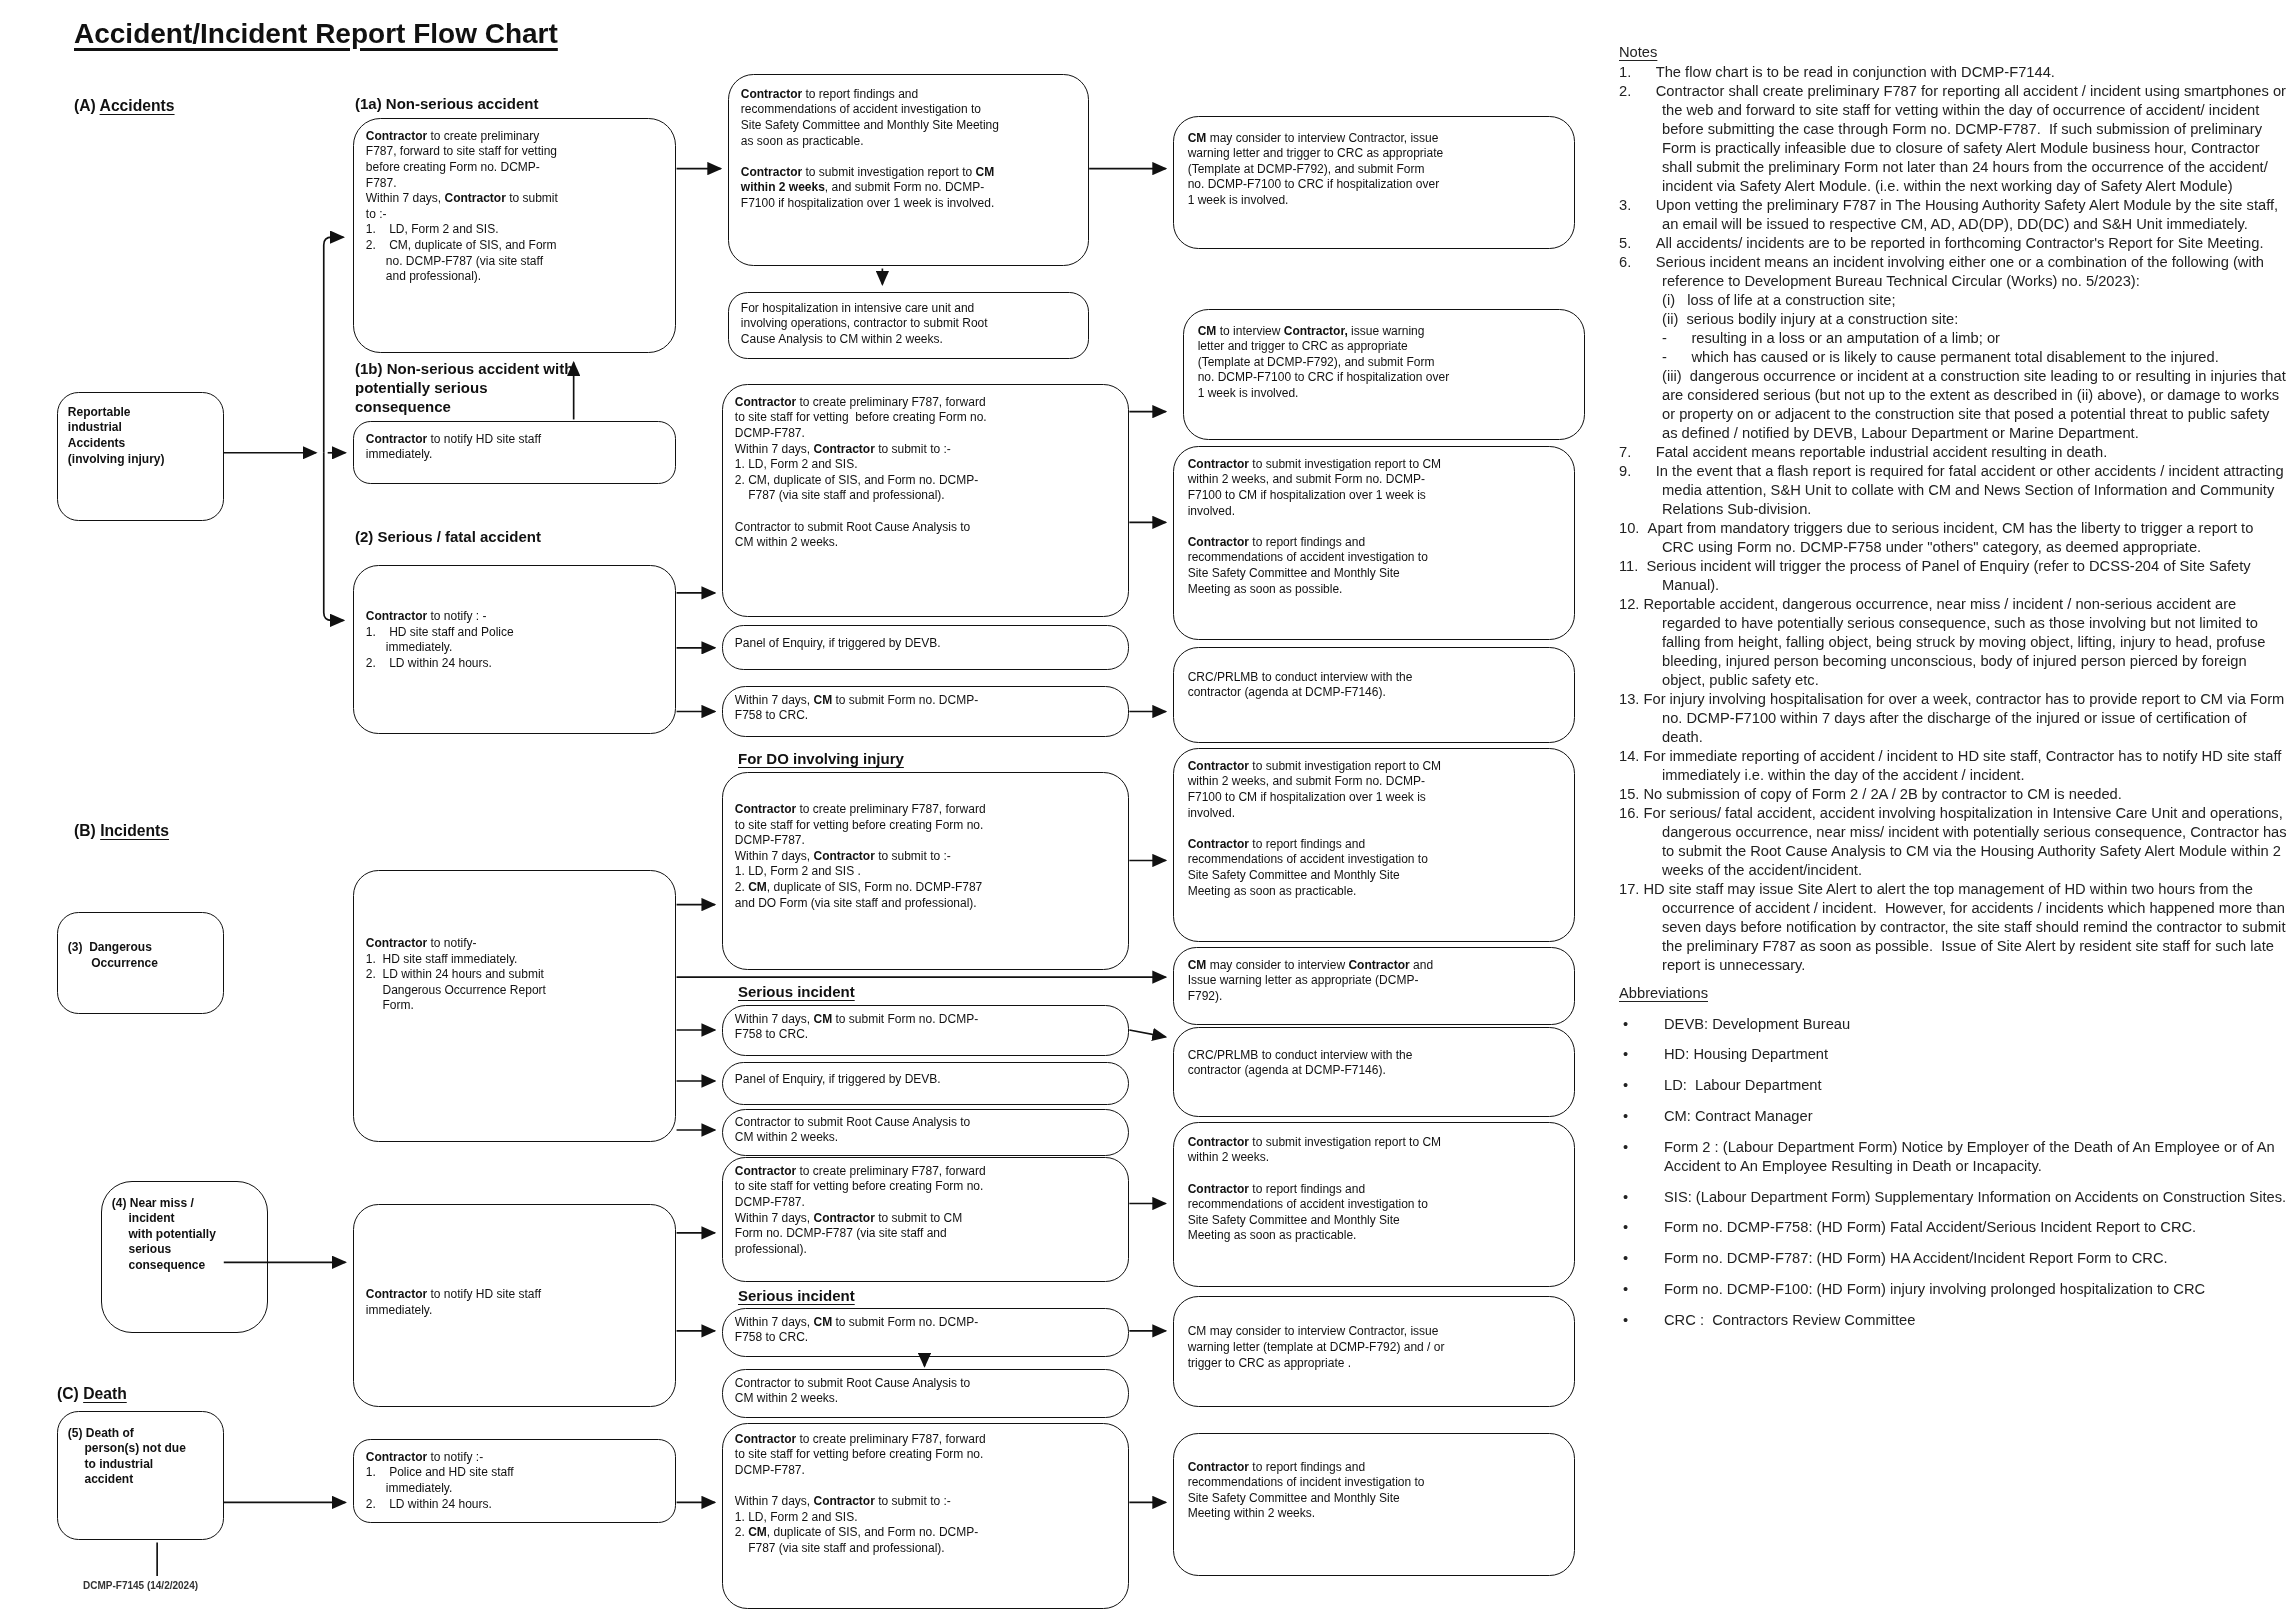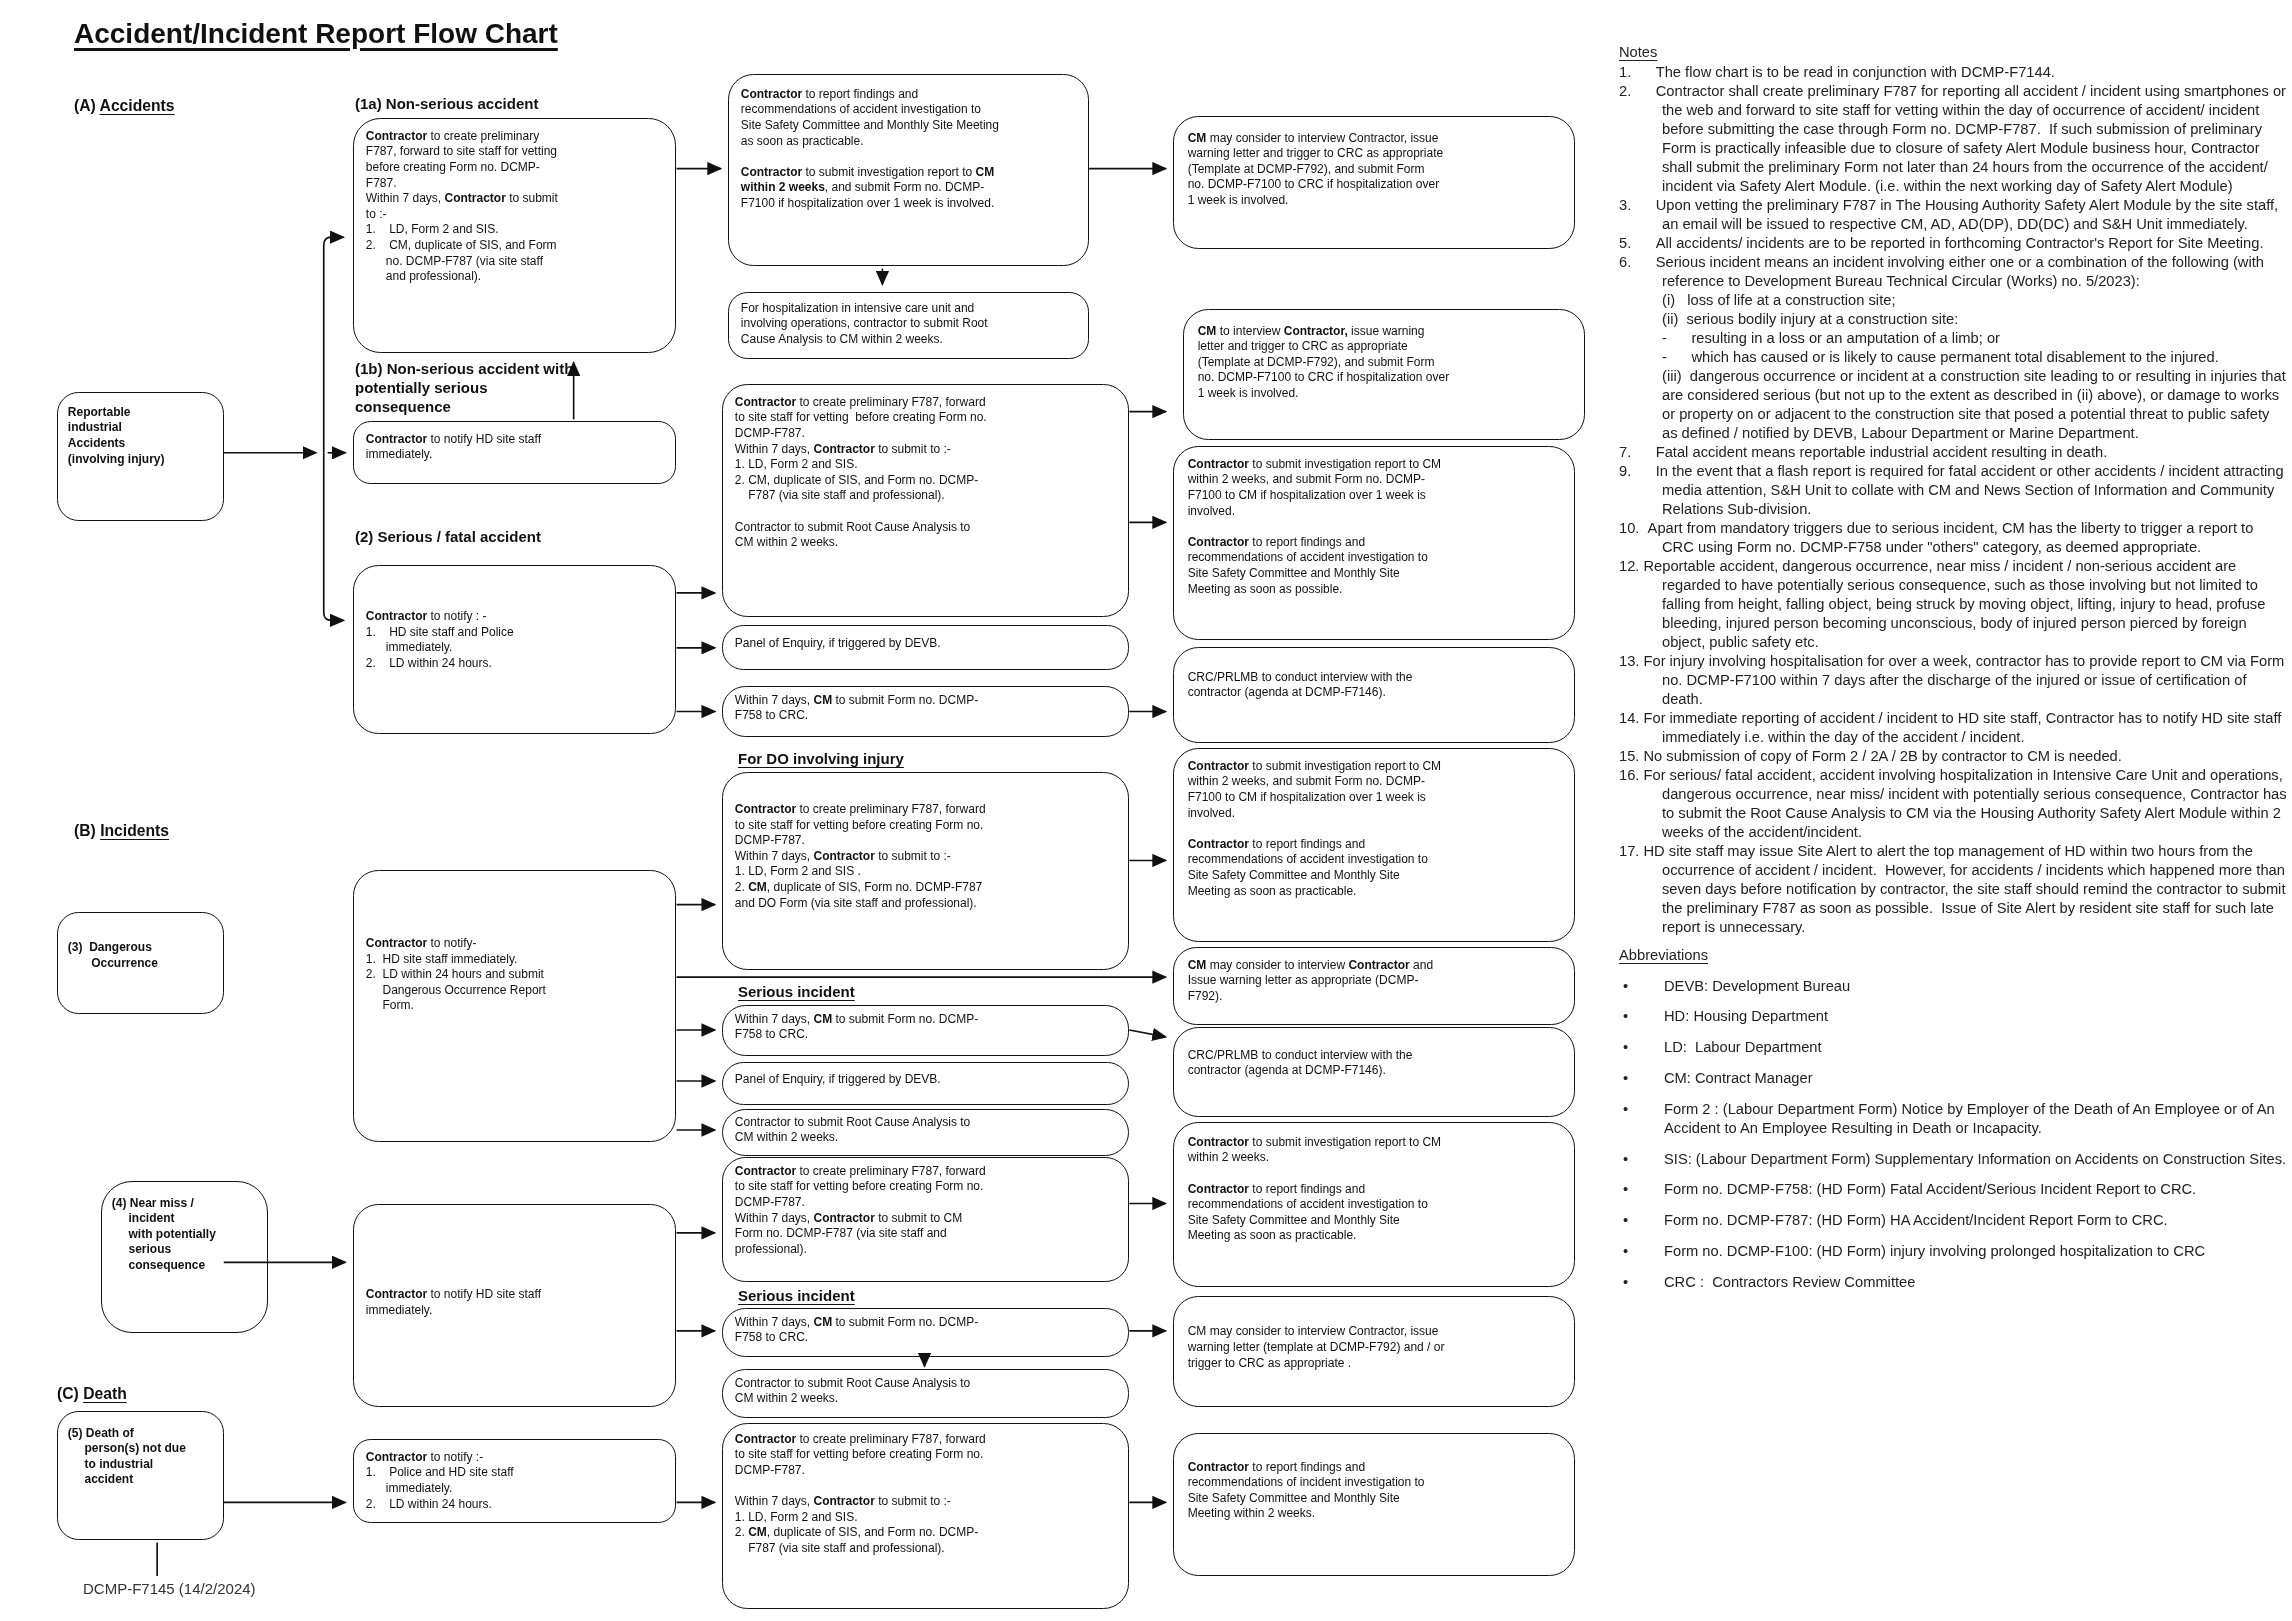--- a/index.html
+++ b/index.html
@@ -16,21 +16,21 @@
   svg.arrows{position:absolute;left:0;top:0;z-index:3;}
   .fbox{z-index:2;}
   
   #src-rep{left:57px;top:392px;width:167px;height:129px;border-radius:21.6px;padding:11.8px 9.8px;}
   #lab-a{left:74px;top:96px;}
   #lab-b{left:74px;top:821px;}
   #lab-c{left:57px;top:1384px;}
   #src-do{left:57px;top:912px;width:167px;height:102px;border-radius:21.6px;padding:27.4px 9.8px 7.8px;}
   #src-nm{left:57px;top:1181px;width:167px;height:152px;border-radius:31px;padding:13.7px 9.8px;margin-left:44px;}
   #src-de{left:57px;top:1411px;width:167px;height:129px;border-radius:21.6px;padding:13.7px 9.8px;}
-  #footer{position:absolute;left:83px;top:1580px;font-size:15px;color:#333;}
+  #footer{position:absolute;left:83px;top:1580px;font-size:10px;color:#333;font-weight:bold;}
   
   #h1a{left:355px;top:94px;}
   #b1a{left:353px;top:118px;width:323px;height:235px;border-radius:27.4px;padding:9.8px 11.8px;}
   #h1b{left:355px;top:359px;width:299px;}
   #b1b{left:353px;top:421px;width:323px;height:63px;border-radius:17.6px;padding:9.8px 11.8px;}
   #h2{left:355px;top:527px;}
   #b2{left:353px;top:565px;width:323px;height:169px;border-radius:25.5px;padding:43px 11.8px 7.8px;}
   #b3m{left:353px;top:870px;width:323px;height:272px;border-radius:25.5px;padding:65px 11.8px 7.8px;}
   #b4m{left:353px;top:1204px;width:323px;height:203px;border-radius:25.5px;padding:82px 11.8px 7.8px;}
   #b5m{left:353px;top:1439px;width:323px;height:84px;border-radius:17.6px;padding:9.8px 11.8px;}
@@ -169,20 +169,21 @@
   <div id="notes">
     <div class="note-h">Notes</div>
     <div class="note">1.&nbsp;&nbsp;&nbsp;&nbsp;&nbsp;&nbsp;The flow chart is to be read in conjunction with DCMP-F7144.</div>
     <div class="note">2.&nbsp;&nbsp;&nbsp;&nbsp;&nbsp;&nbsp;Contractor shall create preliminary F787 for reporting all accident / incident using smartphones or the web and forward to site staff for vetting within the day of occurrence of accident/ incident before submitting the case through Form no. DCMP-F787.&nbsp; If such submission of preliminary Form is practically infeasible due to closure of safety Alert Module business hour, Contractor shall submit the preliminary Form not later than 24 hours from the occurrence of the accident/ incident via Safety Alert Module. (i.e. within the next working day of Safety Alert Module)</div>
     <div class="note">3.&nbsp;&nbsp;&nbsp;&nbsp;&nbsp;&nbsp;Upon vetting the preliminary F787 in The Housing Authority Safety Alert Module by the site staff, an email will be issued to respective CM, AD, AD(DP), DD(DC) and S&amp;H Unit immediately.</div>
     <div class="note">5.&nbsp;&nbsp;&nbsp;&nbsp;&nbsp;&nbsp;All accidents/ incidents are to be reported in forthcoming Contractor's Report for Site Meeting.</div>
     <div class="note">6.&nbsp;&nbsp;&nbsp;&nbsp;&nbsp;&nbsp;Serious incident means an incident involving either one or a combination of the following (with reference to Development Bureau Technical Circular (Works) no. 5/2023):<br>(i)&nbsp;&nbsp;&nbsp;loss of life at a construction site;<br>(ii)&nbsp;&nbsp;serious bodily injury at a construction site:<br>-&nbsp;&nbsp;&nbsp;&nbsp;&nbsp;&nbsp;resulting in a loss or an amputation of a limb; or<br>-&nbsp;&nbsp;&nbsp;&nbsp;&nbsp;&nbsp;which has caused or is likely to cause permanent total disablement to the injured.<br>(iii)&nbsp;&nbsp;dangerous occurrence or incident at a construction site leading to or resulting in injuries that are considered serious (but not up to the extent as described in (ii) above), or damage to works or property on or adjacent to the construction site that posed a potential threat to public safety as defined / notified by DEVB, Labour Department or Marine Department.</div>
     <div class="note">7.&nbsp;&nbsp;&nbsp;&nbsp;&nbsp;&nbsp;Fatal accident means reportable industrial accident resulting in death.</div>
     <div class="note">9.&nbsp;&nbsp;&nbsp;&nbsp;&nbsp;&nbsp;In the event that a flash report is required for fatal accident or other accidents / incident attracting media attention, S&amp;H Unit to collate with CM and News Section of Information and Community Relations Sub-division.</div>
     <div class="note">10.&nbsp;&nbsp;Apart from mandatory triggers due to serious incident, CM has the liberty to trigger a report to CRC using Form no. DCMP-F758 under "others" category, as deemed appropriate.</div>
+    <div class="note">11.&nbsp;&nbsp;Serious incident will trigger the process of Panel of Enquiry (refer to DCSS-204 of Site Safety Manual).</div>
     <div class="note">12.&nbsp;Reportable accident, dangerous occurrence, near miss / incident / non-serious accident are regarded to have potentially serious consequence, such as those involving but not limited to falling from height, falling object, being struck by moving object, lifting, injury to head, profuse bleeding, injured person becoming unconscious, body of injured person pierced by foreign object, public safety etc.</div>
     <div class="note">13.&nbsp;For injury involving hospitalisation for over a week, contractor has to provide report to CM via Form no. DCMP-F7100 within 7 days after the discharge of the injured or issue of certification of death.</div>
     <div class="note">14.&nbsp;For immediate reporting of accident / incident to HD site staff, Contractor has to notify HD site staff immediately i.e. within the day of the accident / incident.</div>
     <div class="note">15.&nbsp;No submission of copy of Form 2 / 2A / 2B by contractor to CM is needed.</div>
     <div class="note">16.&nbsp;For serious/ fatal accident, accident involving hospitalization in Intensive Care Unit and operations, dangerous occurrence, near miss/ incident with potentially serious consequence, Contractor has to submit the Root Cause Analysis to CM via the Housing Authority Safety Alert Module within 2 weeks of the accident/incident.</div>
     <div class="note">17.&nbsp;HD site staff may issue Site Alert to alert the top management of HD within two hours from the occurrence of accident / incident.&nbsp; However, for accidents / incidents which happened more than seven days before notification by contractor, the site staff should remind the contractor to submit the preliminary F787 as soon as possible.&nbsp; Issue of Site Alert by resident site staff for such late report is unnecessary.</div>
     <div class="note-h" id="abbr-h">Abbreviations</div>
     <div class="abbr">DEVB: Development Bureau</div>
     <div class="abbr">HD: Housing Department</div>
     <div class="abbr">LD:&nbsp; Labour Department</div>

